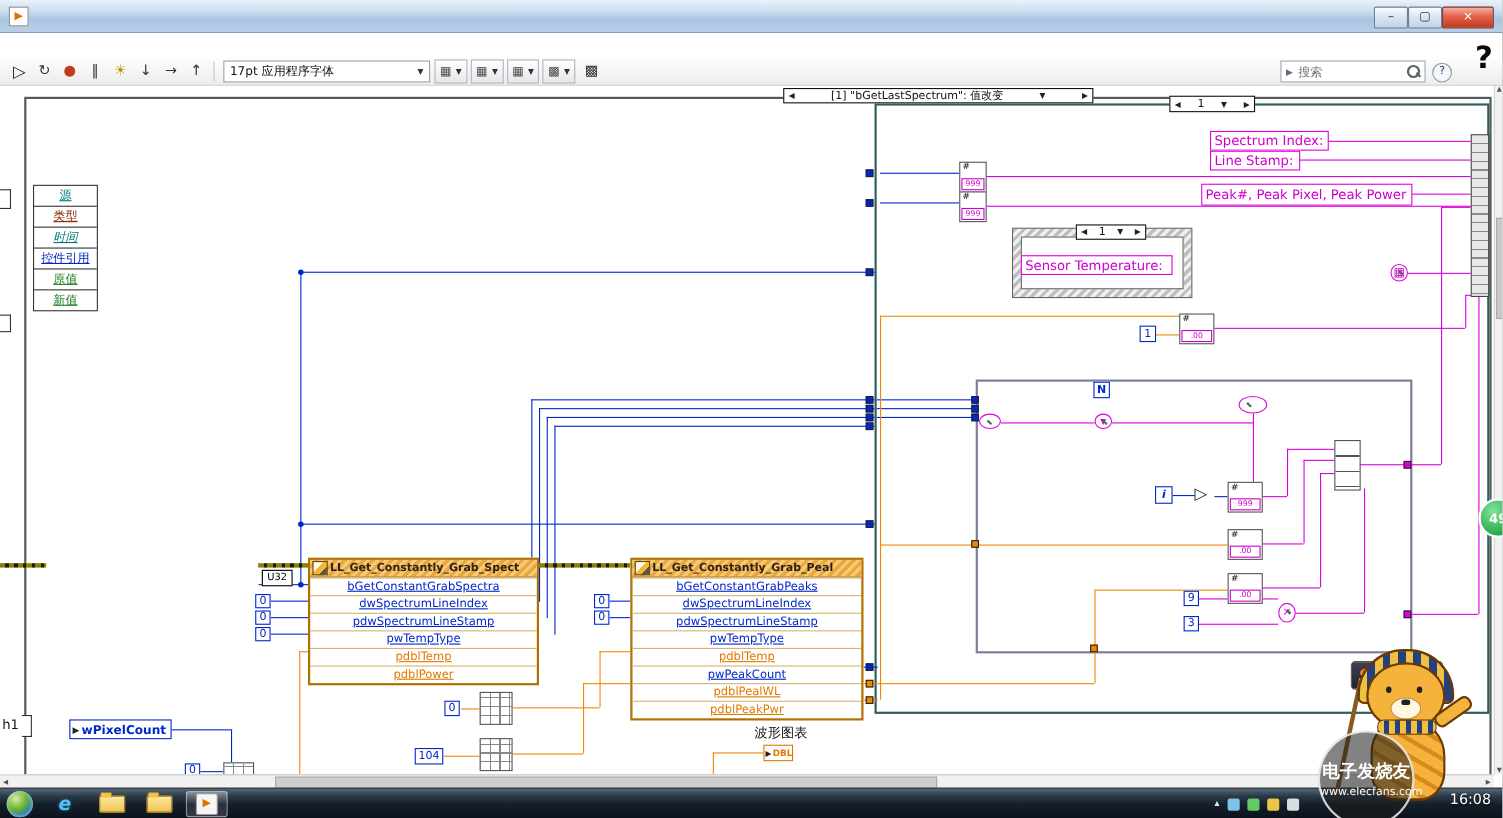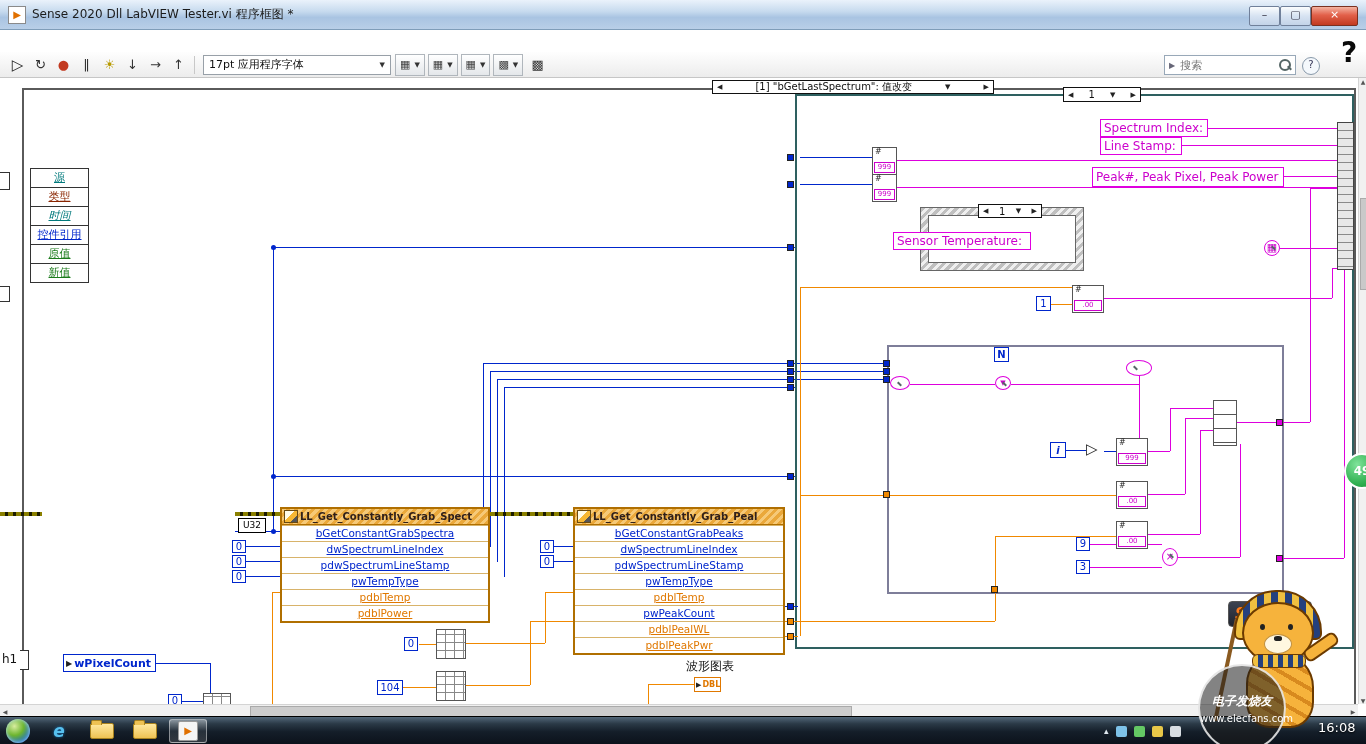--- a/index.html
+++ b/index.html
@@ -150,34 +150,33 @@
   .wm .nose{position:absolute;left:84px;top:48px;width:8px;height:5px;background:#222;border-radius:40%;}
   .wm .body{position:absolute;left:56px;top:66px;width:64px;height:70px;border:2px solid #6b3a00;
     border-radius:40% 45% 35% 35%;background:repeating-linear-gradient(30deg,#f6b33c 0 9px,#d88a1e 9px 13px);}
   .wm .collar{position:absolute;left:62px;top:66px;width:52px;height:12px;border-radius:6px;
     background:repeating-linear-gradient(90deg,#f0c040 0 5px,#24407e 5px 10px);border:1px solid #6b3a00;}
   .wm .arm{position:absolute;left:112px;top:52px;width:34px;height:10px;background:#f6b33c;
     border:2px solid #6b3a00;border-radius:6px;transform:rotate(-35deg);}
   .wmcircle{position:absolute;left:8px;top:76px;width:88px;height:88px;border-radius:50%;
     background:rgba(30,30,30,.55);border:2px solid rgba(255,255,255,.8);color:#fff;text-align:center;
     display:flex;flex-direction:column;justify-content:center;gap:3px;box-sizing:border-box;}
-  .wmsite{font-size:12px;font-weight:bold;font-style:italic;}
+  .wmsite{font-size:16px;font-weight:bold;}
   .wmurl{font-size:10px;}
   .wmtime{position:absolute;left:128px;top:132px;color:#fff;font-size:13px;text-shadow:0 1px 2px #000;}
 </style>
 </head>
 <body>
 
 <div class="screen">
 
   <div class="titlebar">
     <div class="app-icon">
         <span>▶</span>
       </div>
-    <span class="title-text">Sense 2020 Dll LabVIEW Tester.vi 程序框图 *</span>
     <div class="win-controls">
       <div class="wbtn">–</div>
       <div class="wbtn">▢</div>
       <div class="wbtn close">×</div>
     </div>
   </div>
 
 
   <div class="toolbar">
     <div class="tbtn run">▷</div>
@@ -365,21 +364,21 @@
       <div class="ev-row evc1">类型</div>
       <div class="ev-row evc2">时间</div>
       <div class="ev-row evc3">控件引用</div>
       <div class="ev-row evc4">原值</div>
       <div class="ev-row evc5">新值</div>
     </div>
 
     <div class="pinklabel" style="left:1100px;top:41px;width:100px;">Spectrum Index:</div>
     <div class="pinklabel" style="left:1100px;top:59px;width:74px;">Line Stamp:</div>
     <div class="pinklabel" style="left:1092px;top:89px;width:184px;line-height:18px;">Peak#,  Peak Pixel, Peak Power</div>
-    <div class="pinklabel" style="left:893px;top:154px;width:130px;">Sensor Temperature:</div>
+    <div class="pinklabel" style="left:928px;top:154px;width:130px;">Sensor Temperature:</div>
 
     <div class="u32" style="left:238px;top:440px;width:26px;height:13px;">U32</div>
 
     <div class="dll" style="left:280px;top:429px;width:210px;">
       <div class="dll-h">
         <span class="ico"></span>
         <span>LL_Get_Constantly_Grab_Spect</span>
       </div>
       <div class="dll-r">bGetConstantGrabSpectra</div>
       <div class="dll-r">dwSpectrumLineIndex</div>

